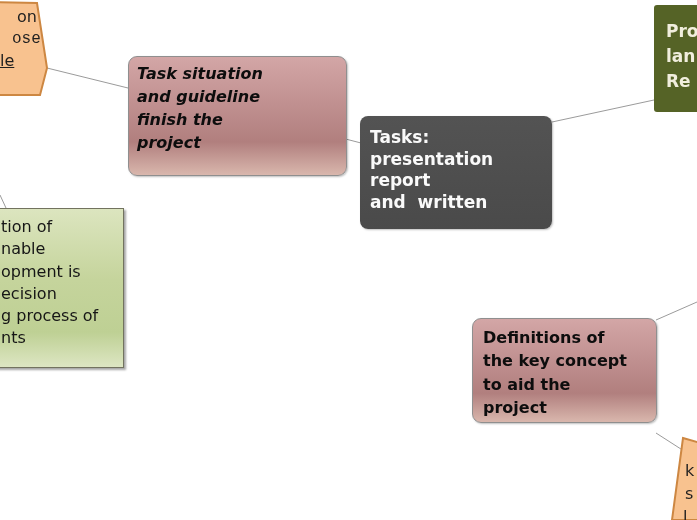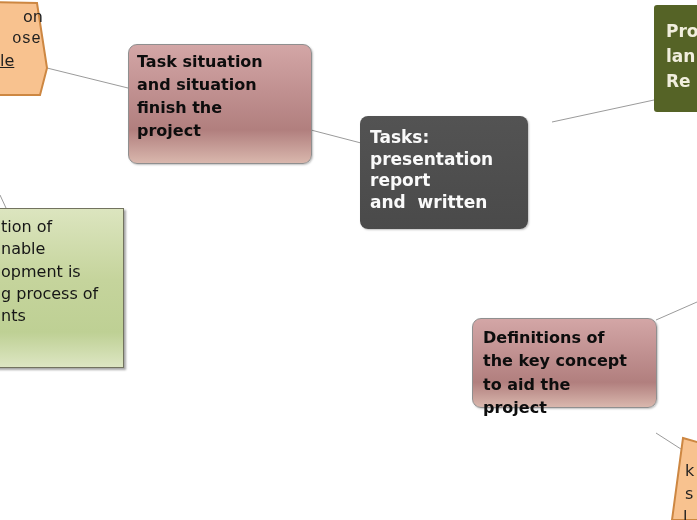--- a/index.html
+++ b/index.html
@@ -46,54 +46,55 @@
     <line x1="552" y1="122" x2="654" y2="100" stroke="#9b9b9b" stroke-width="1"></line>
     <line x1="656" y1="320" x2="697" y2="302" stroke="#9b9b9b" stroke-width="1"></line>
     <line x1="656" y1="433" x2="684" y2="451" stroke="#9b9b9b" stroke-width="1"></line>
     <line x1="0" y1="195" x2="6" y2="208" stroke="#9b9b9b" stroke-width="1"></line>
   </svg>
 
   <svg class="shape-svg" style="left:0;top:0;" width="60" height="100" viewBox="0 0 60 100">
     <polygon points="-8,2 37,3 47,68 40,95 -8,95" fill="#f8c28f" stroke="#cd8742" stroke-width="2"></polygon>
   </svg>
   <div class="hex-text" style="left:0;top:6px;">
-    <div class="ln" style="margin-left:23px;">on</div>
+    <div class="ln" style="margin-left:17px;">on</div>
     <div class="ln" style="margin-left:12px;font-family:Liberation Mono, monospace;">ose</div>
     <div class="ln" style="margin-left:0;text-decoration:underline;">le</div>
   </div>
 
-  <div class="box pink" style="left:128px;top:44px;width:184px;height:120px;">
+  <div class="box pink" style="left:128px;top:56px;width:219px;height:120px;font-style:italic;">
     <div class="ln">Task situation</div>
-    <div class="ln">and situation</div>
+    <div class="ln">and guideline</div>
     <div class="ln">finish the</div>
     <div class="ln">project</div>
   </div>
 
-  <div class="box dark" style="left:360px;top:116px;width:168px;height:113px;">
+  <div class="box dark" style="left:360px;top:116px;width:192px;height:113px;">
     <div class="ln">Tasks:</div>
     <div class="ln">presentation</div>
     <div class="ln">report</div>
     <div class="ln">and  written</div>
   </div>
 
   <div class="box olive" style="left:654px;top:5px;width:80px;height:107px;">
     <div class="ln">Pro</div>
     <div class="ln">lan</div>
     <div class="ln">Re</div>
   </div>
 
   <div class="box lgreen" style="left:-60px;top:208px;width:184px;height:160px;">
     <div class="ln">tion of</div>
     <div class="ln">nable</div>
     <div class="ln">opment is</div>
+    <div class="ln">ecision</div>
     <div class="ln">g process of</div>
     <div class="ln">nts</div>
   </div>
 
-  <div class="box pink pink2" style="left:472px;top:318px;width:185px;height:90px;">
+  <div class="box pink pink2" style="left:472px;top:318px;width:185px;height:105px;">
     <div class="ln">Definitions of</div>
     <div class="ln">the key concept</div>
     <div class="ln">to aid the</div>
     <div class="ln">project</div>
   </div>
 
   <svg class="shape-svg" style="left:660px;top:430px;" width="37" height="90" viewBox="0 0 37 90">
     <polygon points="23,8 55,17 55,90 12,90" fill="#f8c28f" stroke="#cd8742" stroke-width="2"></polygon>
   </svg>
   <div class="hex-text" style="left:683px;top:459px;line-height:23px;">

